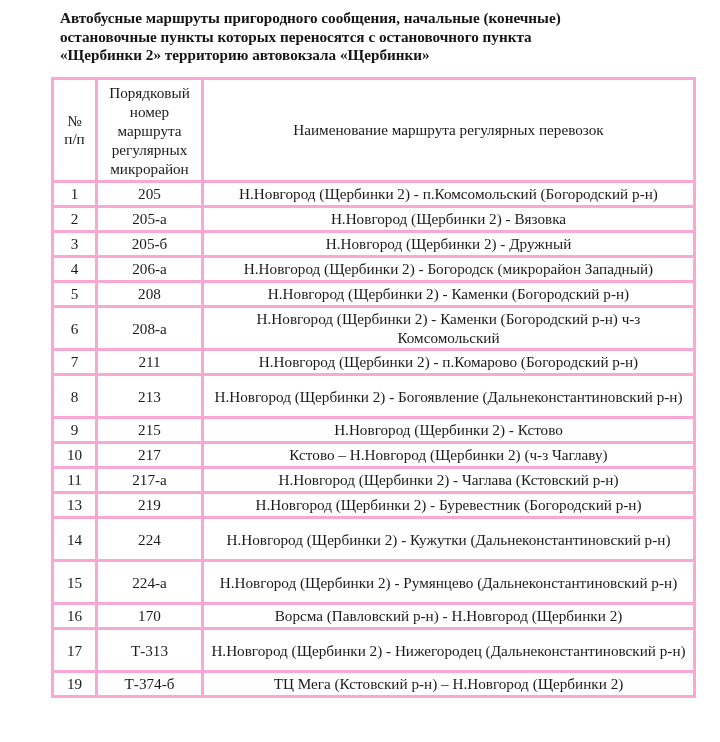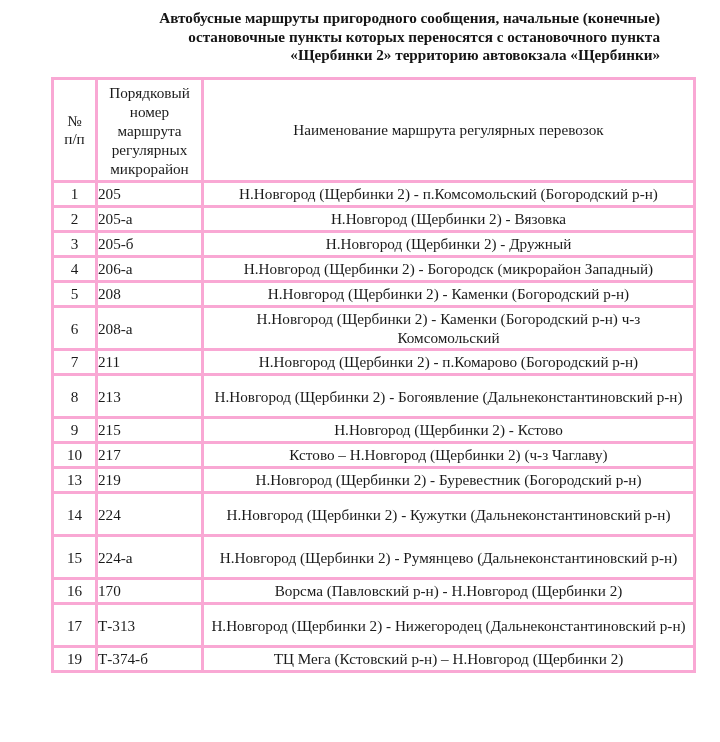--- a/index.html
+++ b/index.html
@@ -2,41 +2,41 @@
 <html><head>
 <meta charset="utf-8">
 <style>
   html, body { margin: 0; padding: 0; background: #ffffff; }
   body {
     width: 720px; height: 742px; overflow: hidden; position: relative;
     font-family: "Liberation Serif", serif; color: #1a1a1a;
   }
   .title {
     position: absolute; left: 60px; top: 9px; width: 600px;
-    text-align: right; font-weight: bold; font-size: 15.2px; line-height: 18.5px;
+    text-align: left; font-weight: bold; font-size: 15.2px; line-height: 18.5px;
     color: #151515;
   }
   .title div { white-space: nowrap; }
   table.routes {
     position: absolute; left: 51px; top: 77px;
     width: 642px; border-collapse: collapse; table-layout: fixed;
     font-size: 15.2px; line-height: 18px;
   }
   table.routes td, table.routes th {
     border: 3px solid #f9a8d4; padding: 0; font-weight: normal;
     vertical-align: middle;
   }
   col.c1 { width: 44px; }
   col.c2 { width: 106px; }
   col.c3 { width: 492px; }
   th.h1 { text-align: center; }
   th.h2 { text-align: center; line-height: 19px; height: 100px; }
   th.h3 { text-align: center; vertical-align: bottom; padding-bottom: 17px; }
   td.num { text-align: center; }
-  td.code { text-align: left; }
+  td.code { text-align: center; }
   td.name { padding-left: 3px; text-align: center; }
   tr.r1 td { height: 22px; }
   tr.r2 td { height: 40px; line-height: 19px; }
 </style>
 </head>
 <body>
 
 <div class="title">
   <div>Автобусные маршруты пригородного сообщения, начальные (конечные)</div>
   <div>остановочные пункты которых переносятся с остановочного пункта</div>
@@ -110,20 +110,25 @@
         <td class="num">9</td>
         <td class="code">215</td>
         <td class="name">Н.Новгород (Щербинки 2) - Кстово</td>
       </tr>
       <tr class="r1">
         <td class="num">10</td>
         <td class="code">217</td>
         <td class="name">Кстово – Н.Новгород (Щербинки 2) (ч-з Чаглаву)</td>
       </tr>
       <tr class="r1">
+        <td class="num">11</td>
+        <td class="code">217-а</td>
+        <td class="name">Н.Новгород (Щербинки 2) - Чаглава (Кстовский р-н)</td>
+      </tr>
+      <tr class="r1">
         <td class="num">13</td>
         <td class="code">219</td>
         <td class="name">Н.Новгород (Щербинки 2) - Буревестник (Богородский р-н)</td>
       </tr>
       <tr class="r2">
         <td class="num">14</td>
         <td class="code">224</td>
         <td class="name">Н.Новгород (Щербинки 2) - Кужутки (Дальнеконстантиновский р-н)</td>
       </tr>
       <tr class="r2">

